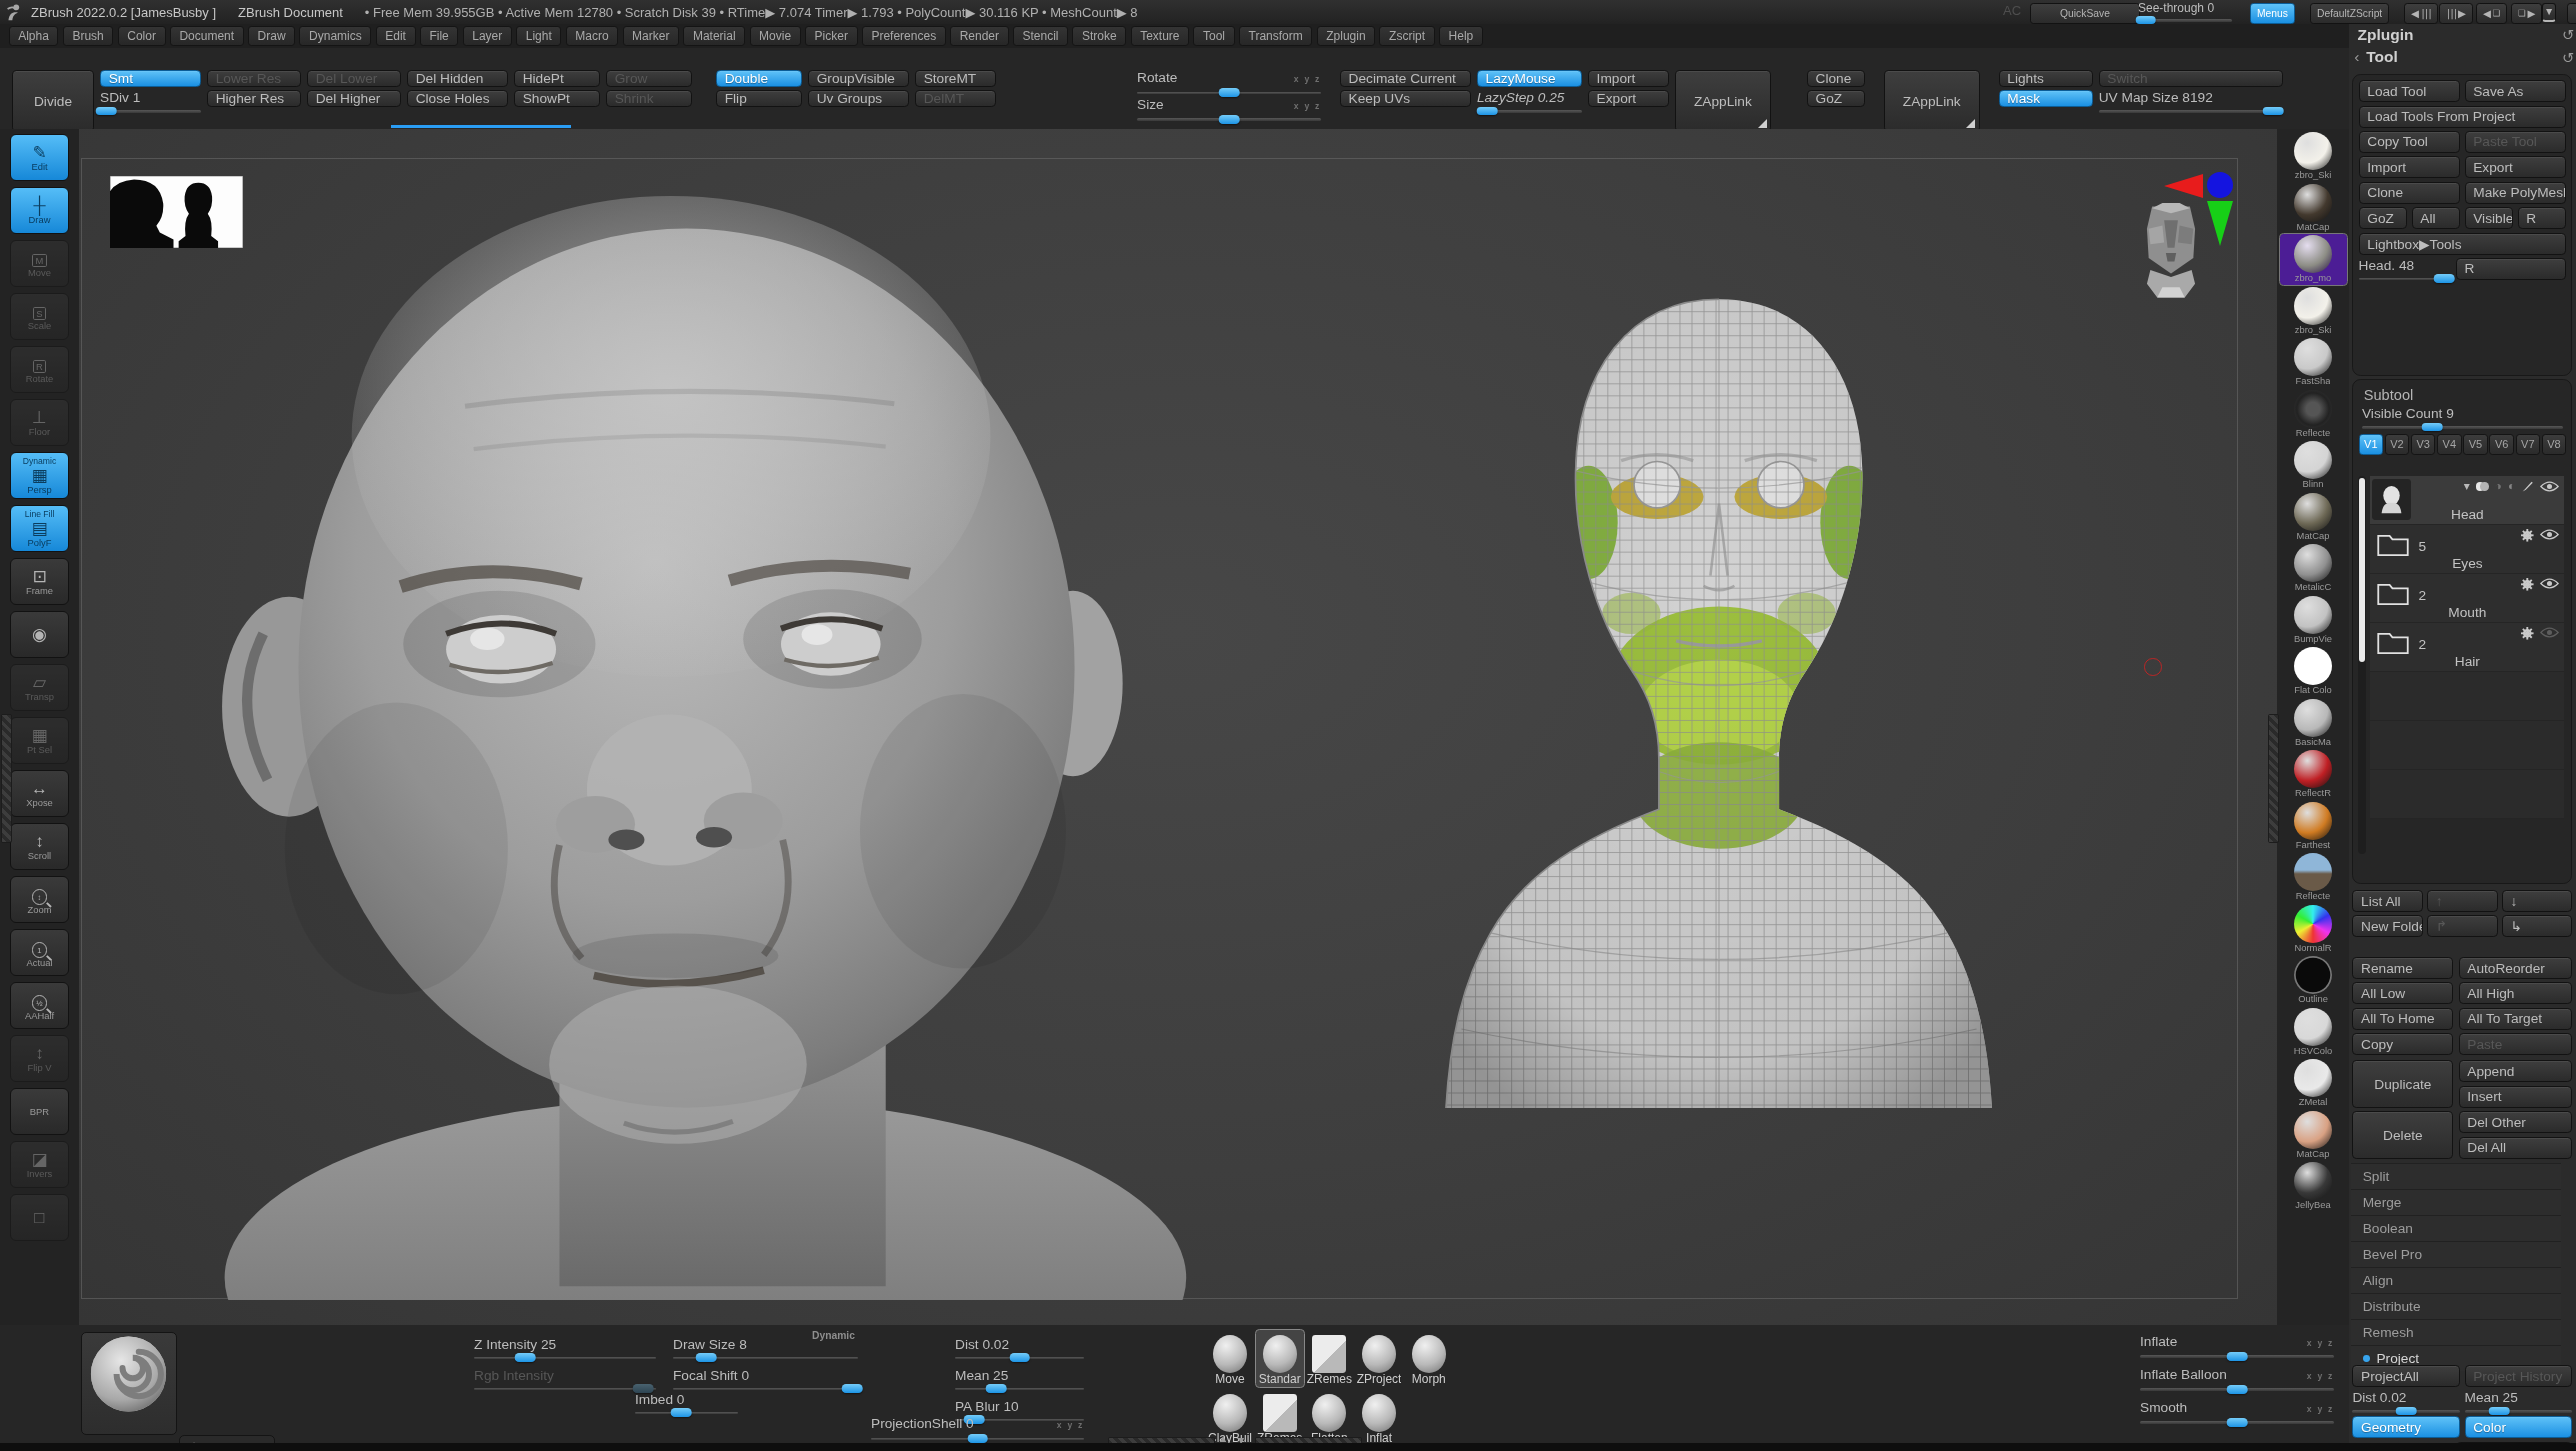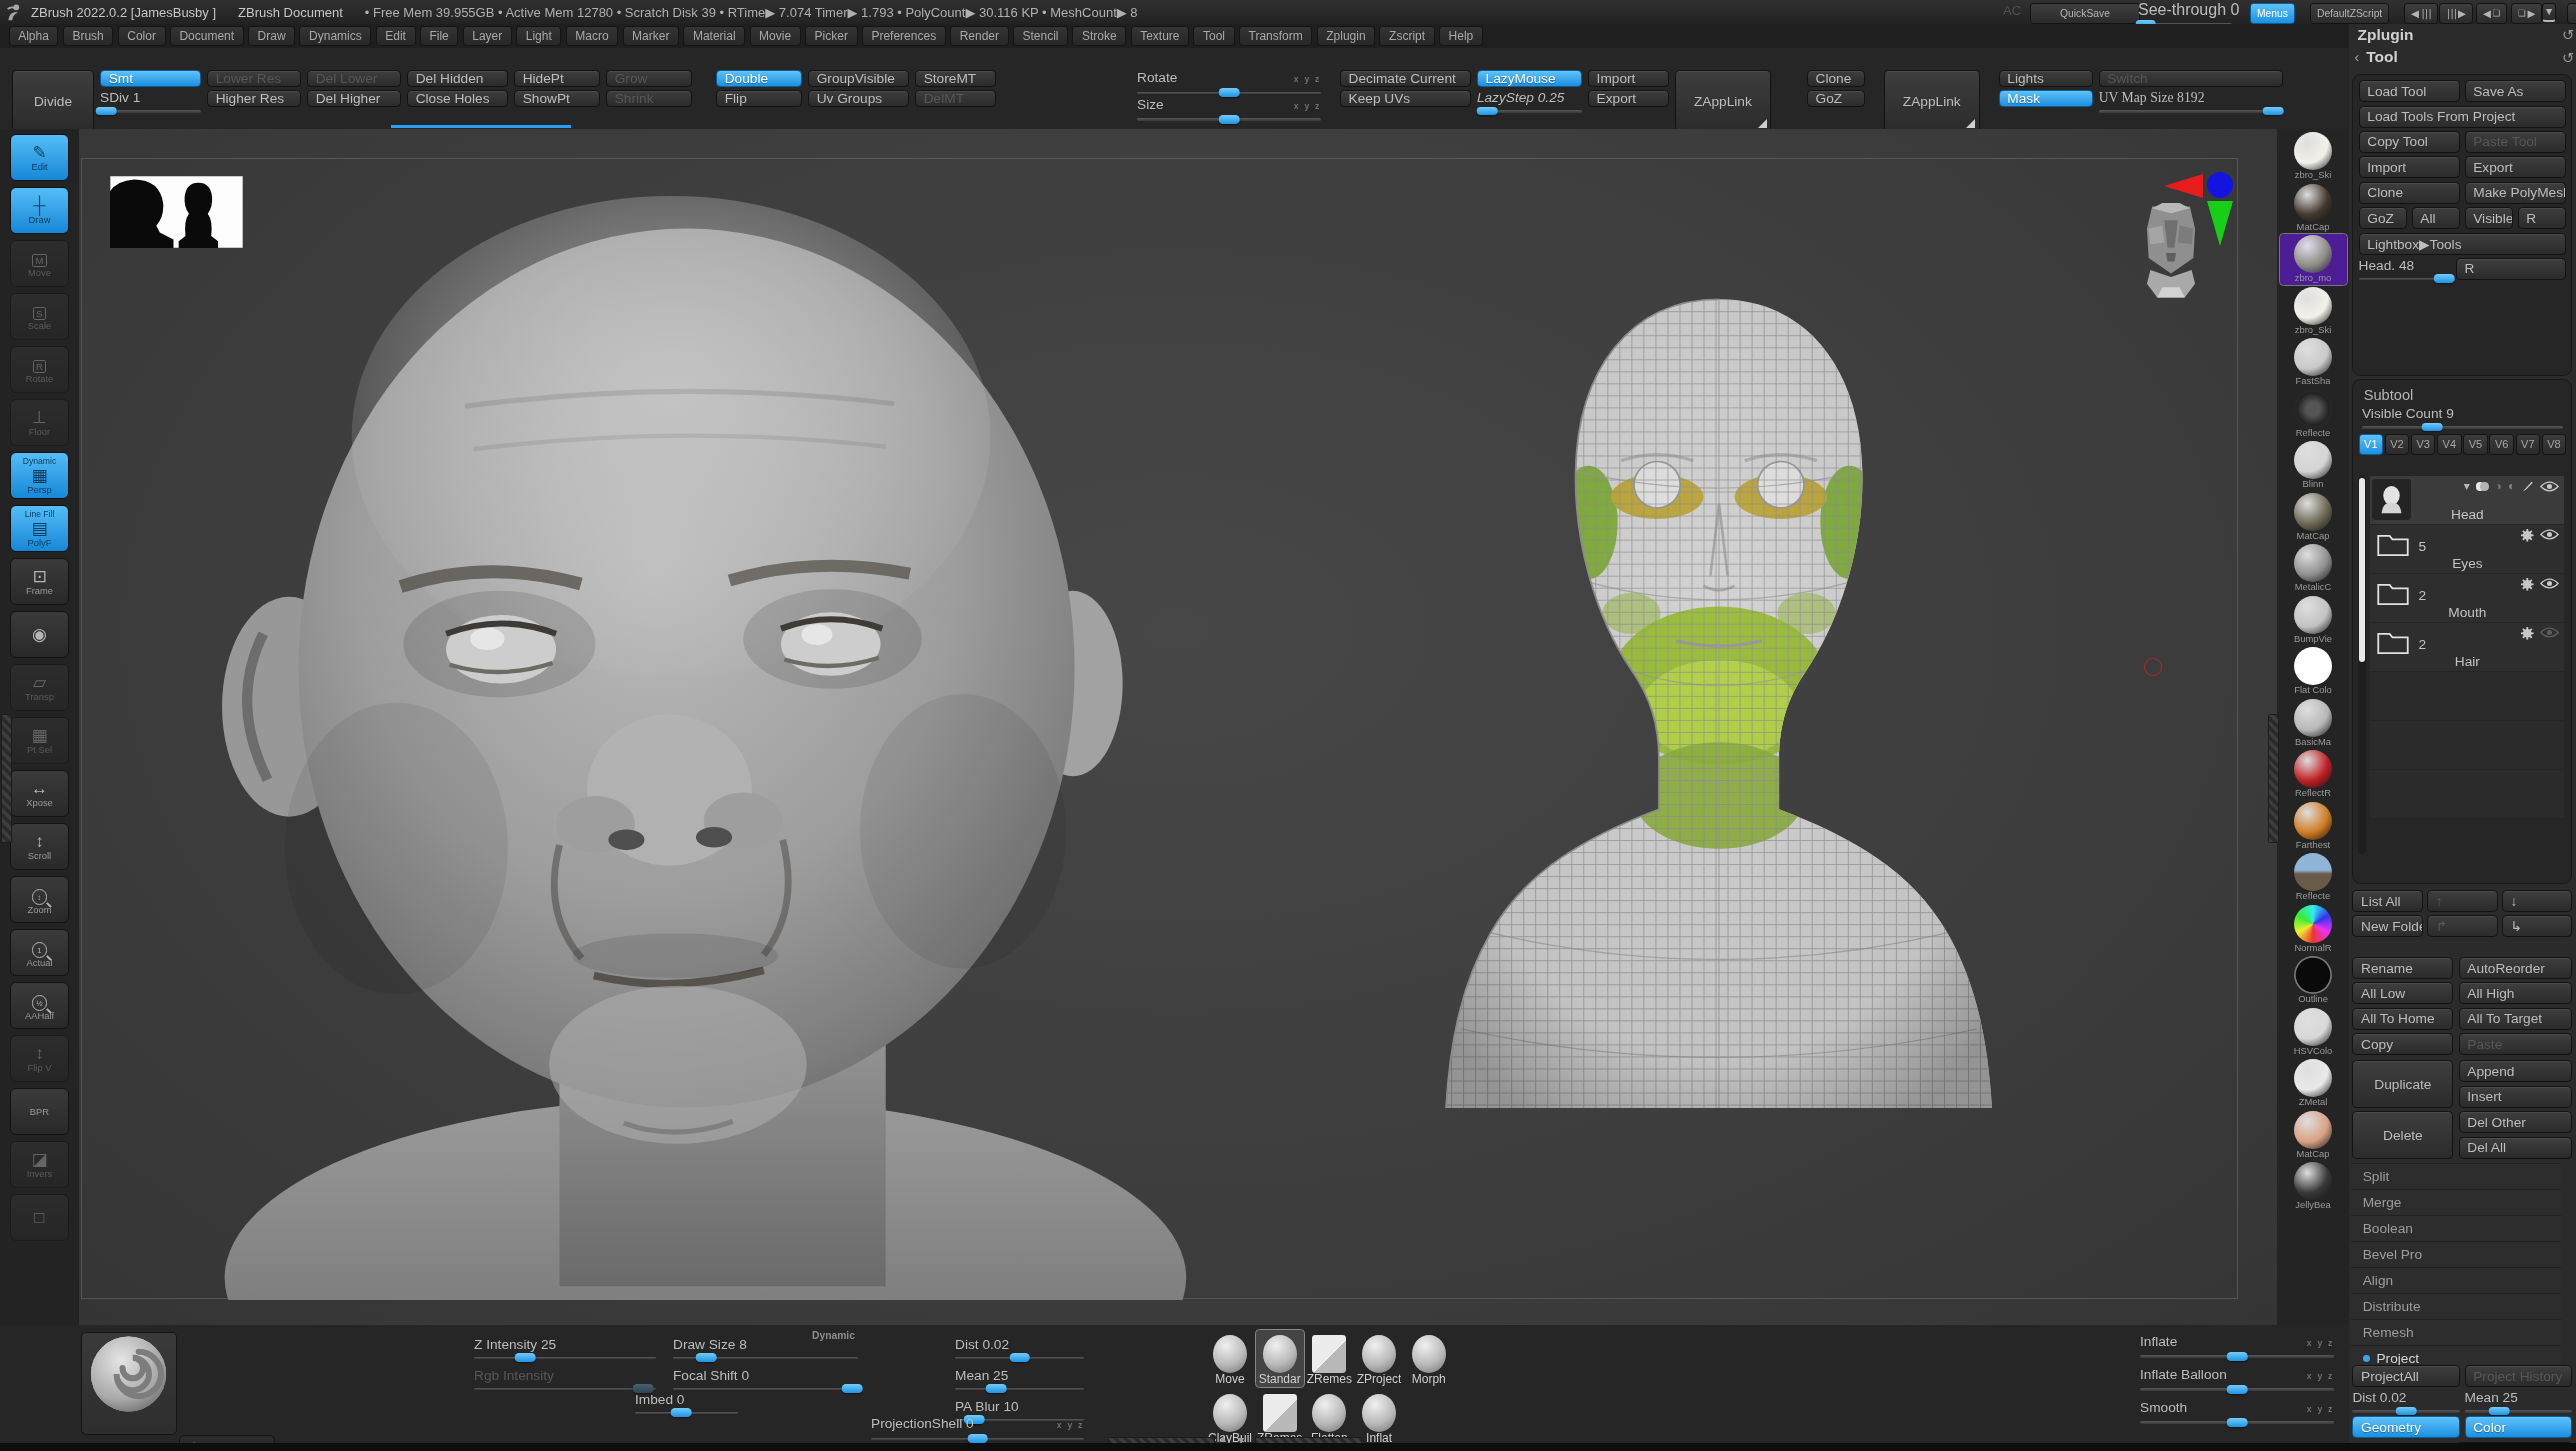--- a/index.html
+++ b/index.html
@@ -140,21 +140,21 @@
     <circle cx="13" cy="5" r="3.4" fill="#a8a8a8"></circle>
     <path d="M4 20 C5 12 9 10 15 11 C11 13 9 15 8.5 20 Z" fill="#a8a8a8"></path>
     <path d="M3 7 C7 4 11 4.5 13 8" stroke="#a8a8a8" stroke-width="2" fill="none"></path>
   </svg>
   <span style="margin-right:22px">ZBrush 2022.0.2 [JamesBusby ]</span>
   <span style="margin-right:22px">ZBrush Document</span>
   <span style="color:#b0b0b0">• Free Mem 39.955GB • Active Mem 12780 • Scratch Disk 39 •  RTime▶ 7.074 Timer▶ 1.793 • PolyCount▶ 30.116 KP  • MeshCount▶ 8</span>
   <span class="abs" style="left:2003px;top:3.4px;color:#4e4e4e;font-size:13px">AC</span>
   <div class="abs winbtn" style="left:2030px;top:2.6px;width:96px">QuickSave</div>
   <div class="abs" style="left:2138px;top:0.9px;width:103px">
-    <div style="font-size:16px;color:#bdbdbd">See-through 0</div>
+    <div style="font-size:12px;color:#bdbdbd">See-through 0</div>
     <div class="sld" style="width:94px">
         <div class="track">
           <span class="thumb" style="left:8%"></span>
         </div>
       </div>
   </div>
   <div class="abs winbtn" style="left:2250px;top:2.6px;background:linear-gradient(#5fc2f8,#1b90e2);color:#fff;border-color:#0b5d97">Menus</div>
   <div class="abs winbtn" style="left:2310px;top:2.6px">DefaultZScript</div>
   <div class="abs winbtn" style="left:2404px;top:2.6px">
       <span>◀</span>
@@ -303,21 +303,21 @@
     </div>
     <div style="width: 6.9px;"></div>
     <div class="btn tall2" style="width: 96px; justify-content: center;">ZAppLink<span class="corner"></span></div>
     <div style="width: 6.9px;"></div>
     <div class="stack" style="width: 94px;">
       <div class="btn" style="flex: 1 1 0%; width: 100%; box-sizing: border-box;">Lights</div>
       <div class="btn on" style="flex: 1 1 0%; width: 100%; box-sizing: border-box;">Mask</div>
     </div>
     <div class="stack" style="width: 184px;">
       <div class="btn dim" style="flex: 1 1 0%; width: 100%; box-sizing: border-box;">Switch</div>
-      <div class="sld" style="width: 100%; box-sizing: border-box; font-family: Liberation Serif, serif;">
+      <div class="sld" style="width: 100%; box-sizing: border-box;">
         <div class="sl-top">
           <span>UV Map Size 8192</span>
         </div>
         <div class="track">
           <span class="thumb" style="left: 95%;"></span>
         </div>
       </div>
     </div>
   </div>
 <div class="abs" style="left:391px;top:125px;width:180px;height:3.4px;background:#2a9df4"></div>

